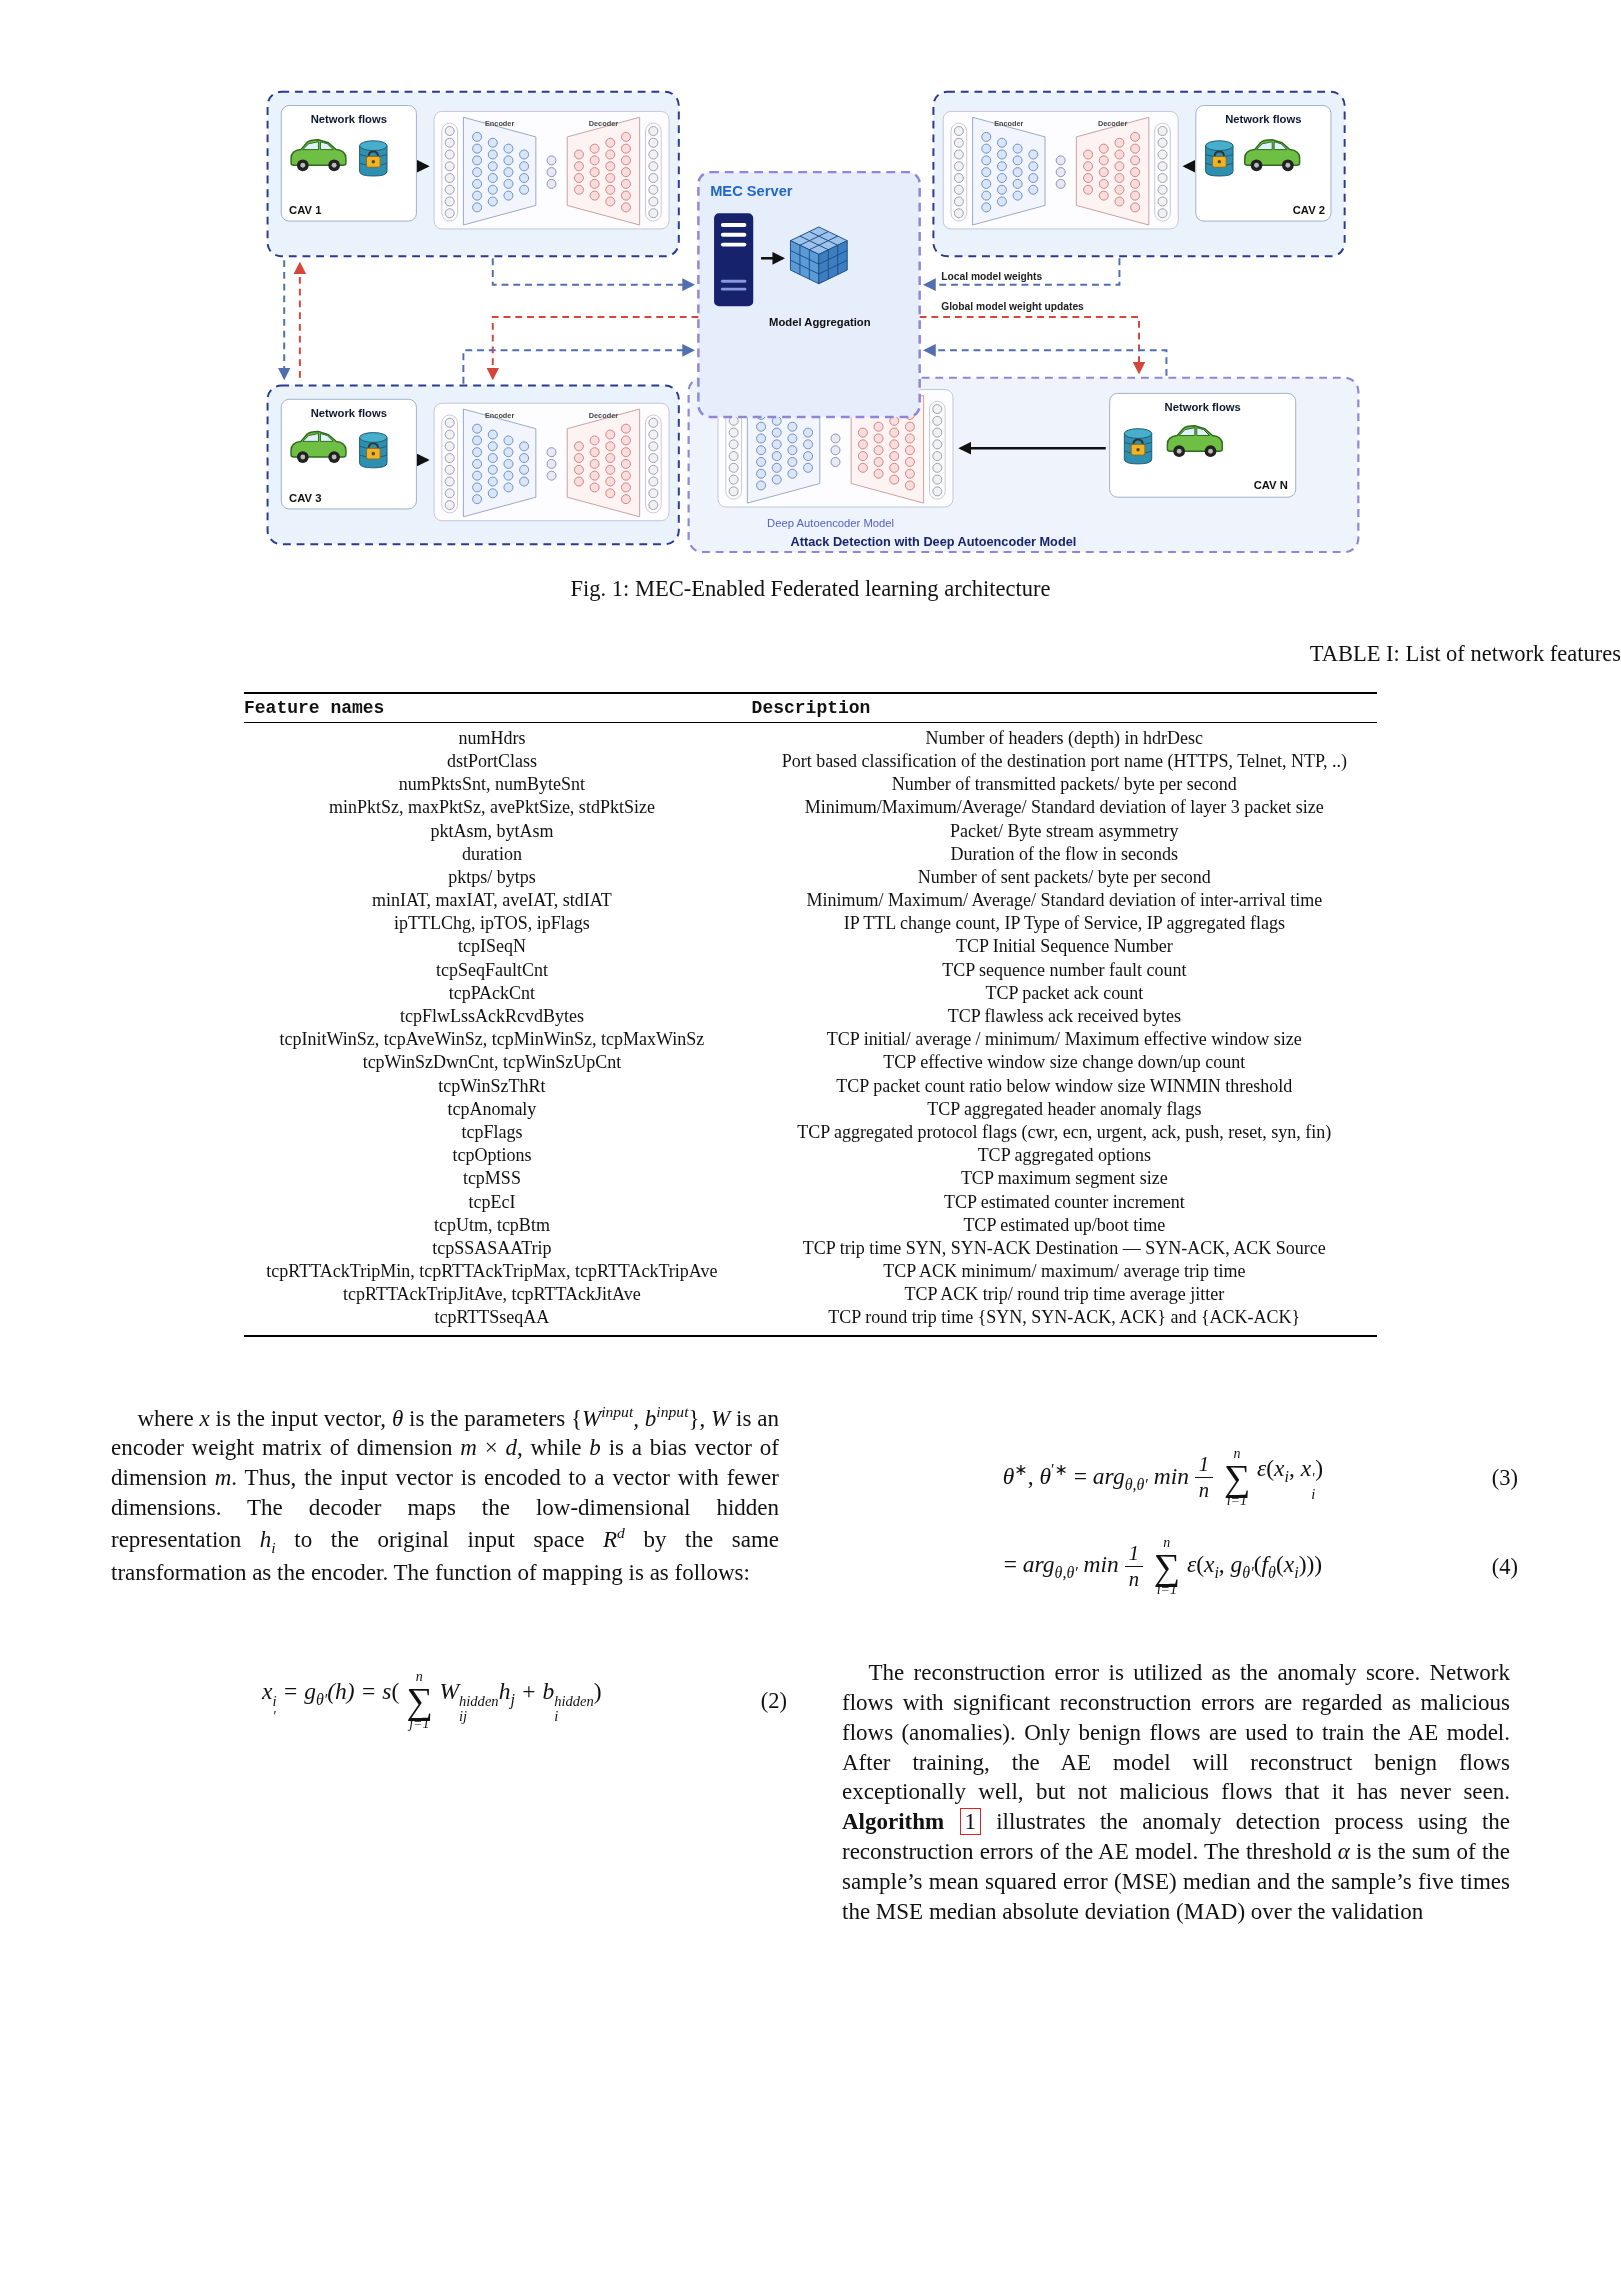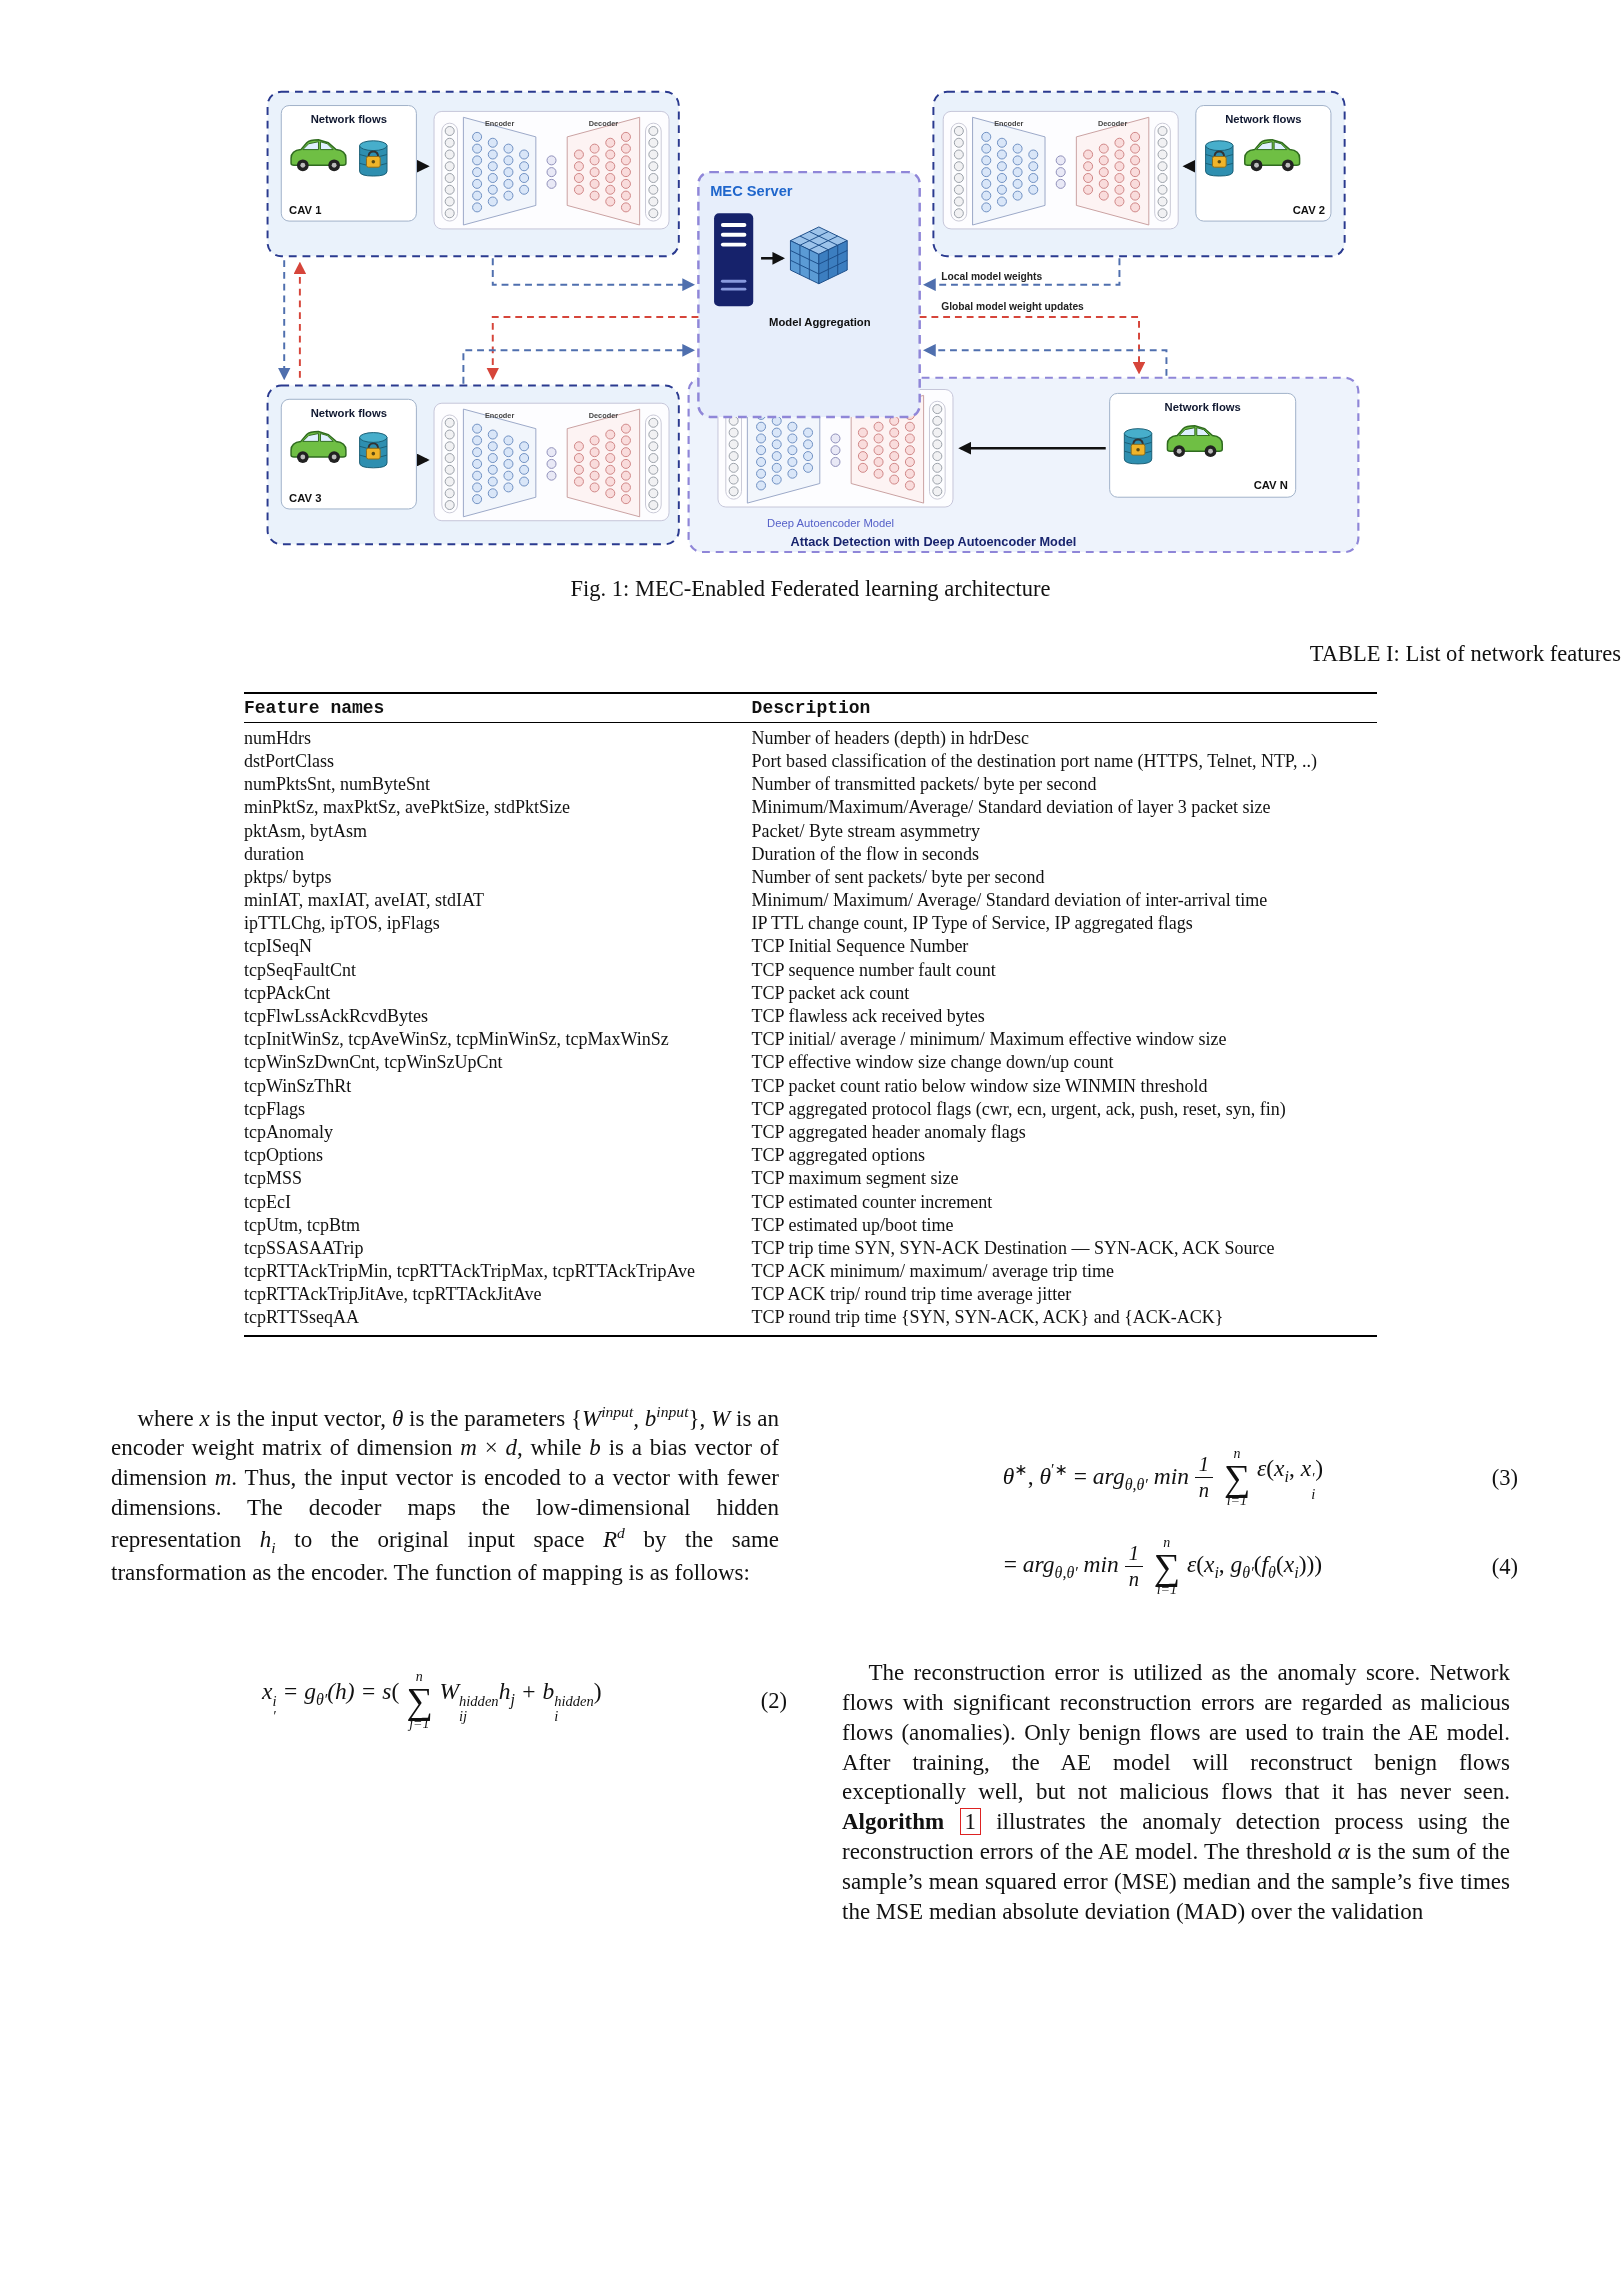--- a/index.html
+++ b/index.html
@@ -37,21 +37,21 @@
   .nc-red  { fill:#f9dcdc; stroke:#cf8585; stroke-width:1; }
   
   .table-caption { text-align:right; font-size:22.5px; margin-top:39px;padding-left:28px; }
   table.features { width:1133px; margin:25.5px auto 0; border-collapse:collapse; font-size:18px; }
   table.features th {
     text-align:left; font-weight:bold; font-size:18px;
     border-top:2.2px solid #000; border-bottom:1.1px solid #000;
     padding:3.9px 0;
     font-family:Liberation Mono, monospace;
   }
-  table.features td { text-align:left; vertical-align:top; padding:0.8px 0; line-height:1.2; }
+  table.features td { text-align:center; vertical-align:top; padding:0.8px 0; line-height:1.2; }
   table.features td:first-child, table.features th:first-child { width:44.8%; padding-right:11.8px; }
   table.features tbody tr:first-child td { padding-top:4.9px; }
   table.features tbody tr:last-child td { border-bottom:2.2px solid #000; padding-bottom:5.9px; }
   
   .columns { width:1415px; margin:57px auto 0; display:flex; gap:47px; }
   .col { width:684px; font-size:23px; line-height:1.3; text-align:justify; }
   .col-right { padding-top:53px; }
   .para { margin:8px; }
   .indent { text-indent:26.5px; }
   sup, sub { font-size:68%; }
@@ -336,26 +336,26 @@
         </tr>
         <tr>
           <td>tcpWinSzDwnCnt, tcpWinSzUpCnt</td>
           <td>TCP effective window size change down/up count</td>
         </tr>
         <tr>
           <td>tcpWinSzThRt</td>
           <td>TCP packet count ratio below window size WINMIN threshold</td>
         </tr>
         <tr>
+          <td>tcpAnomaly</td>
+          <td>TCP aggregated header anomaly flags</td>
+        </tr>
+        <tr>
           <td>tcpFlags</td>
           <td>TCP aggregated protocol flags (cwr, ecn, urgent, ack, push, reset, syn, fin)</td>
-        </tr>
-        <tr>
-          <td>tcpAnomaly</td>
-          <td>TCP aggregated header anomaly flags</td>
         </tr>
         <tr>
           <td>tcpOptions</td>
           <td>TCP aggregated options</td>
         </tr>
         <tr>
           <td>tcpMSS</td>
           <td>TCP maximum segment size</td>
         </tr>
         <tr>

